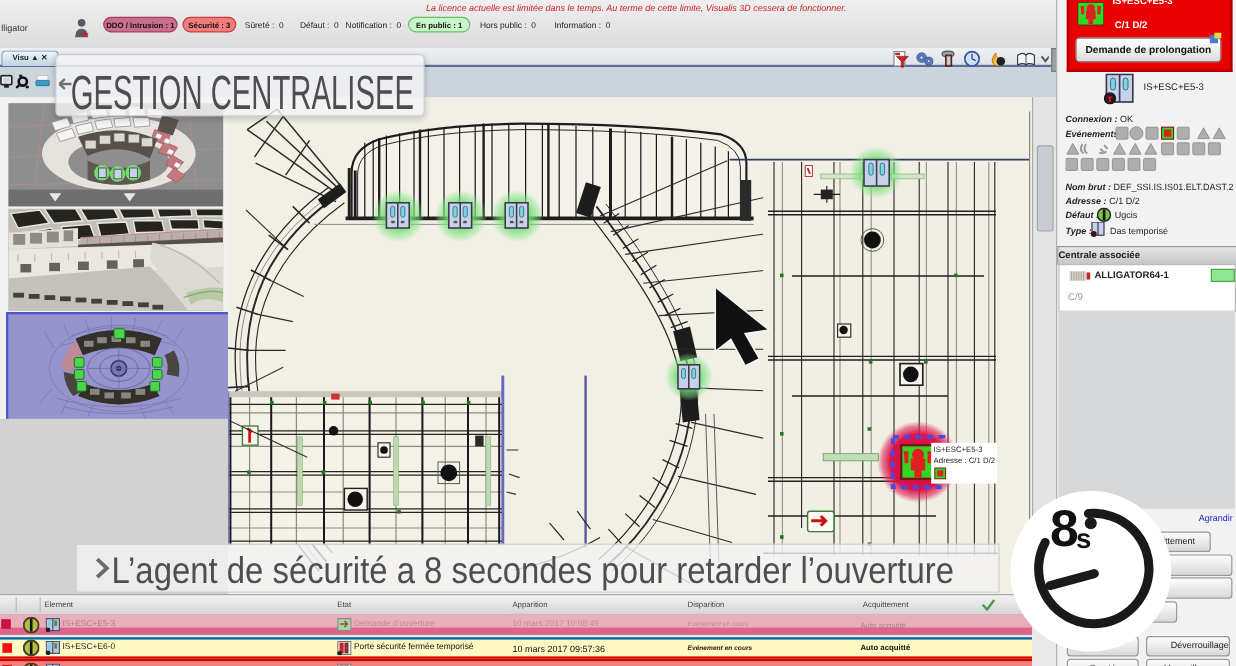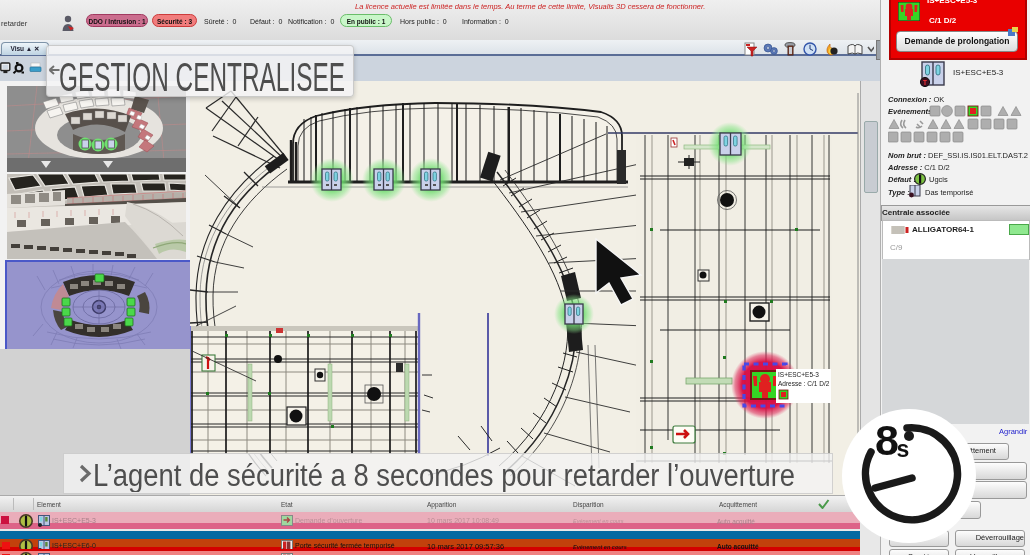--- a/index.html
+++ b/index.html
@@ -10,21 +10,21 @@
          font-size:6.5px;font-weight:bold;color:#111;text-align:center;box-sizing:border-box;white-space:nowrap;}
   .cnt{position:absolute;top:18px;font-size:7px;color:#222;}
 </style>
 </head>
 <body>
 
 <div class="abs" style="left:0;top:0;width:1030px;height:40px;background:linear-gradient(#efefef,#dcdcdc);border-bottom:1px solid #b8b8b8;"></div>
 
 <div class="abs" style="left:355px;top:2px;width:680px;font-size:7.5px;font-style:italic;color:#cc2222;">La licence actuelle est limitée dans le temps. Au terme de cette limite, Visualis 3D cessera de fonctionner.</div>
 
-<div class="abs" style="left:1px;top:19px;font-size:7.5px;color:#333;">retarder</div>
+<div class="abs" style="left:1px;top:19px;font-size:7.5px;color:#333;">lligator</div>
 
 <svg class="abs" style="left:61px;top:15px;" width="16" height="17" viewBox="0 0 16 17">
   <circle cx="7" cy="4" r="3.2" fill="#5a5a66"></circle>
   <path d="M1.5 16 q0.5-7 5.5-7 q5 0 5.5 7 Z" fill="#5a5a66"></path>
   <path d="M7 11 l6 2 -3.5 2.5 Z" fill="#cc2222"></path>
 </svg>
 
 <div class="badge" style="left:86px;width:62px;background:#cb6d8e;border:1px solid #a13a60;">DDO / Intrusion : 1</div>
 
 <div class="badge" style="left:152px;width:45px;background:#f17c7c;border:1px solid #cc3b3b;">Sécurité : 3</div>
@@ -853,21 +853,21 @@
     <svg class="abs" style="left:281px;top:3px;" width="12" height="11" viewBox="0 0 12 11">
         <rect x="0.5" y="0.5" width="11" height="10" fill="#9fd89f" stroke="#888"></rect>
         <path d="M2.5 5 h6 m-2.5-2.5 l2.5 2.5 -2.5 2.5" stroke="#a44" stroke-width="1.3" fill="none"></path>
       </svg>
     <div class="abs" style="left:295px;top:5px;font-size:7px;color:#bb8d96;">Demande d’ouverture</div>
     <div class="abs" style="left:427px;top:5px;font-size:7px;color:#bb8d96;">10 mars 2017 10:08:49</div>
     <div class="abs" style="left:573px;top:6px;font-size:5.5px;font-style:italic;color:#bb8d96;">Evénement en cours</div>
     <div class="abs" style="left:717px;top:5.5px;font-size:6.5px;color:#a8808a;">Auto acquitté</div>
   </div>
 
-  <div class="abs" style="left:0;top:36px;width:860px;height:18px;background:#c2410c;border-top:8px solid #0369a1;border-bottom:2px solid #d40000;box-sizing:border-box;text-align:right;">
+  <div class="abs" style="left:0;top:36px;width:860px;height:18px;background:#fef9c3;border-top:2px solid #0369a1;border-bottom:2px solid #d40000;box-sizing:border-box;text-align:right;">
     <div class="abs" style="left:2px;top:3px;width:8px;height:8px;background:#ee1111;"></div>
     <svg class="abs" style="left:19px;top:0px;" width="14" height="14" viewBox="0 0 14 14">
       <circle cx="7" cy="7" r="6.2" fill="#aebf44" stroke="#4a3a26" stroke-width="1.6"></circle>
         <rect x="5.9" y="1.5" width="2.2" height="11" rx="1" fill="#111"></rect>
     </svg>
     <svg class="abs" style="left:38px;top:1px;" width="12" height="12" viewBox="0 0 12 12">
         <rect x="0.5" y="0.5" width="11" height="10" fill="#b9c5e2" stroke="#44557a"></rect>
         <path d="M6 0.5 V10.5" stroke="#44557a"></path>
         <rect x="2" y="2" width="2.4" height="4.5" fill="#7ed4e2"></rect>
         <rect x="7.2" y="2" width="2.4" height="4.5" fill="#5a8a3a"></rect>

